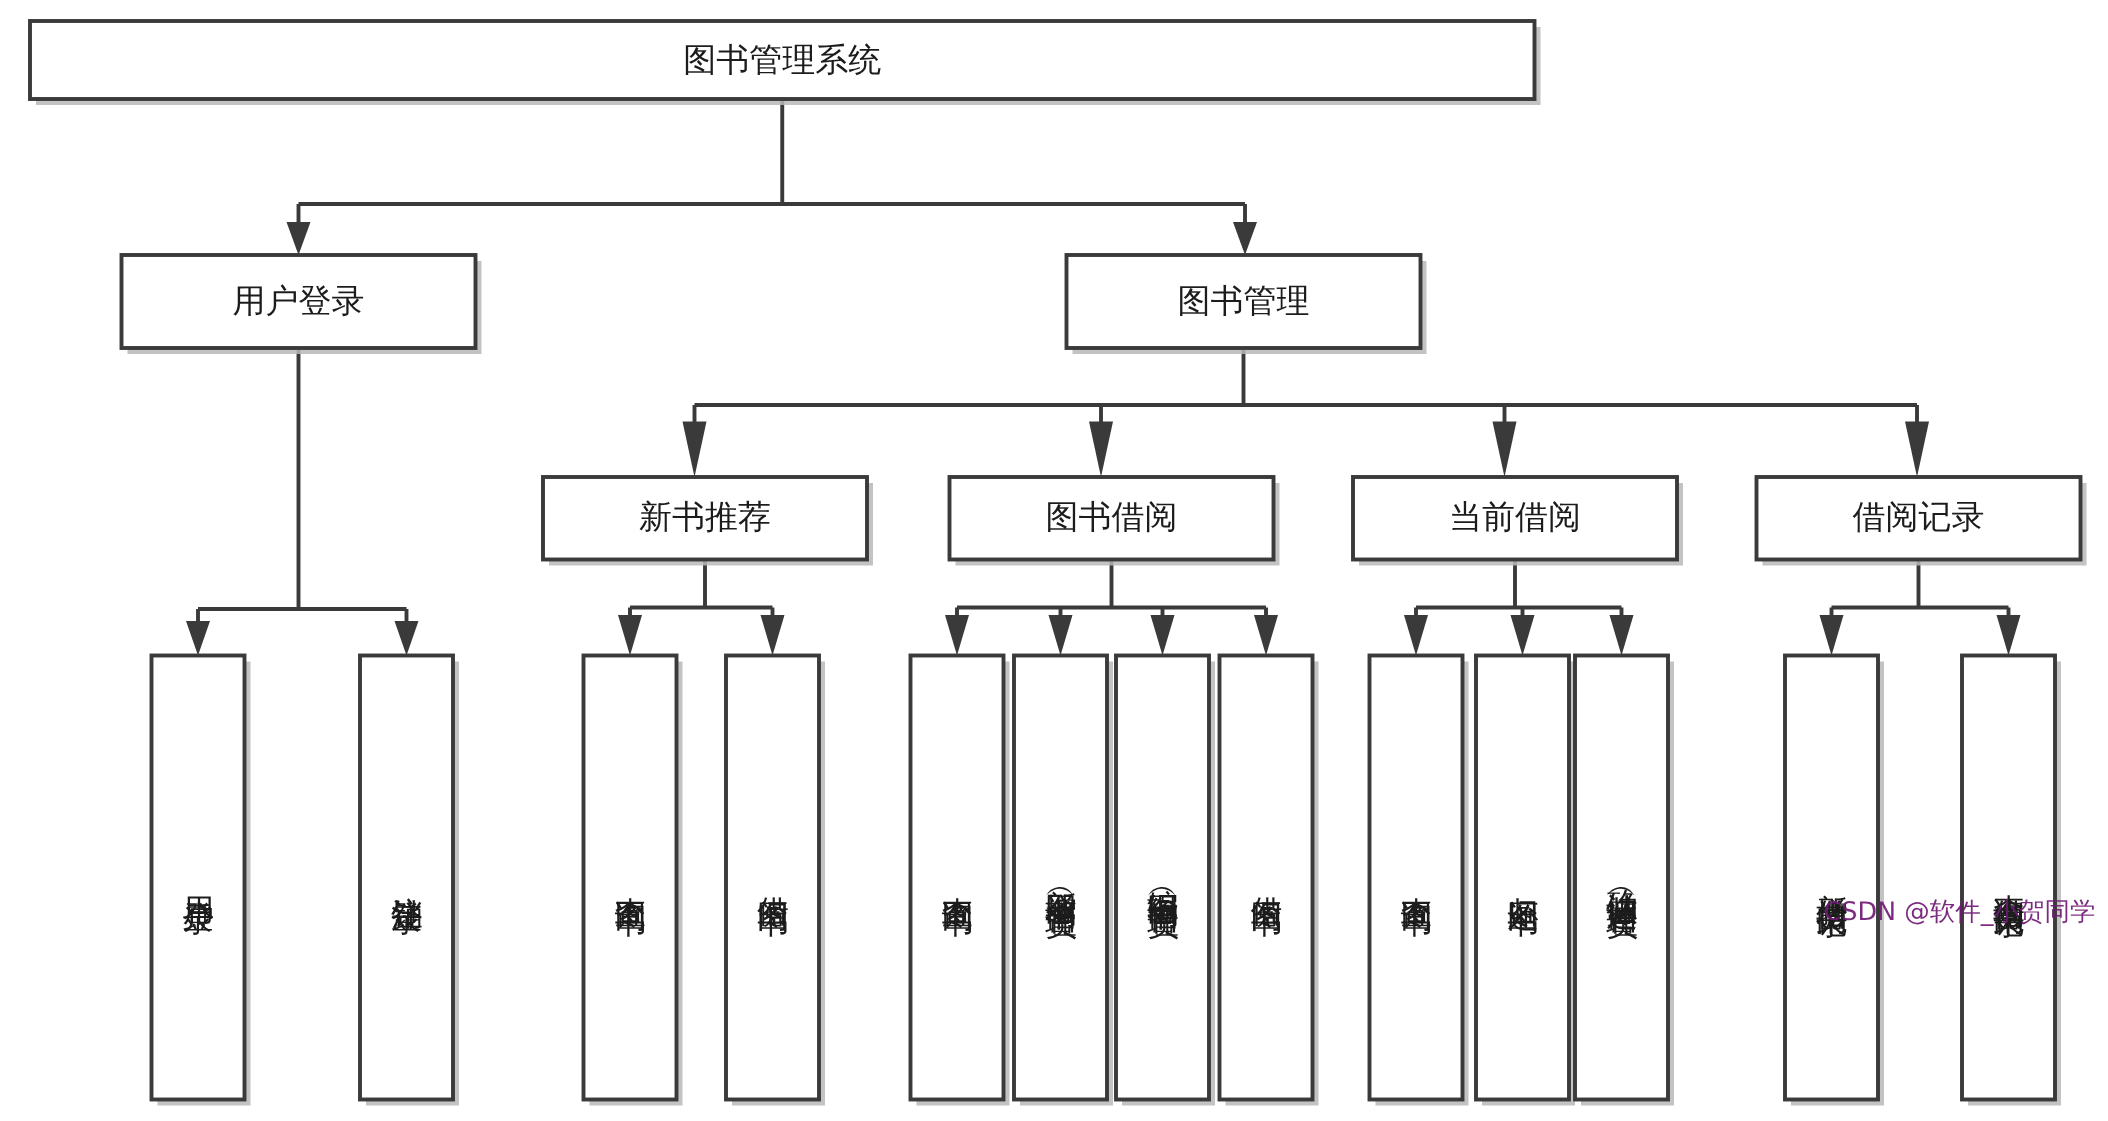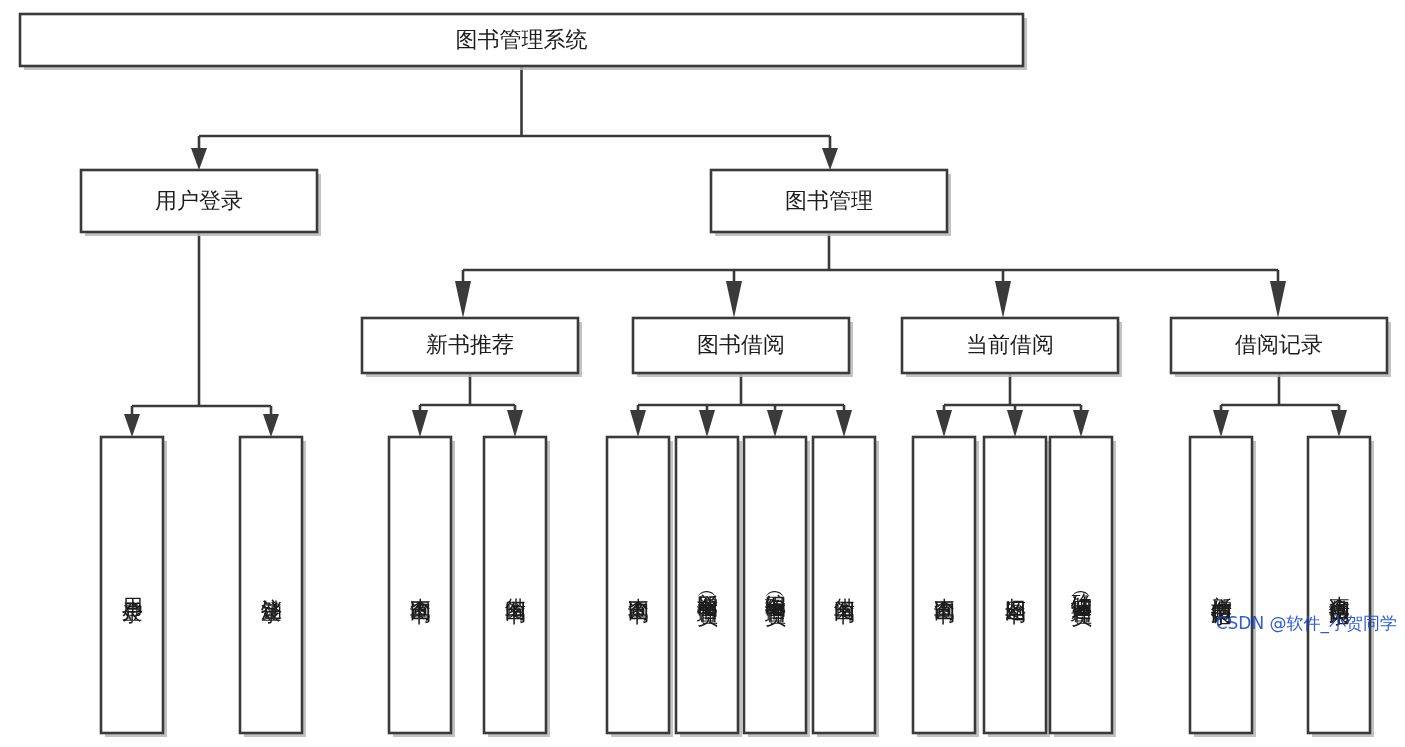--- a/index.html
+++ b/index.html
@@ -74,24 +74,24 @@
     align-items: center;
     justify-content: center;
     white-space: nowrap;
     text-align: center;
     pointer-events: none;
     user-select: none;
   }
   .watermark {
     position: absolute;
     right: 8px;
-    bottom: 6px;
+    bottom: 22px;
     font-family: "DejaVu Sans", "Liberation Sans", sans-serif;
     font-size: 17px;
-    color: #1d4ed8;
+    color: #701a75;
     opacity: 0.92;
     white-space: nowrap;
     user-select: none;
   }
 </style>
 </head>
 <body>
 
 <div id="diagram-root">
 

